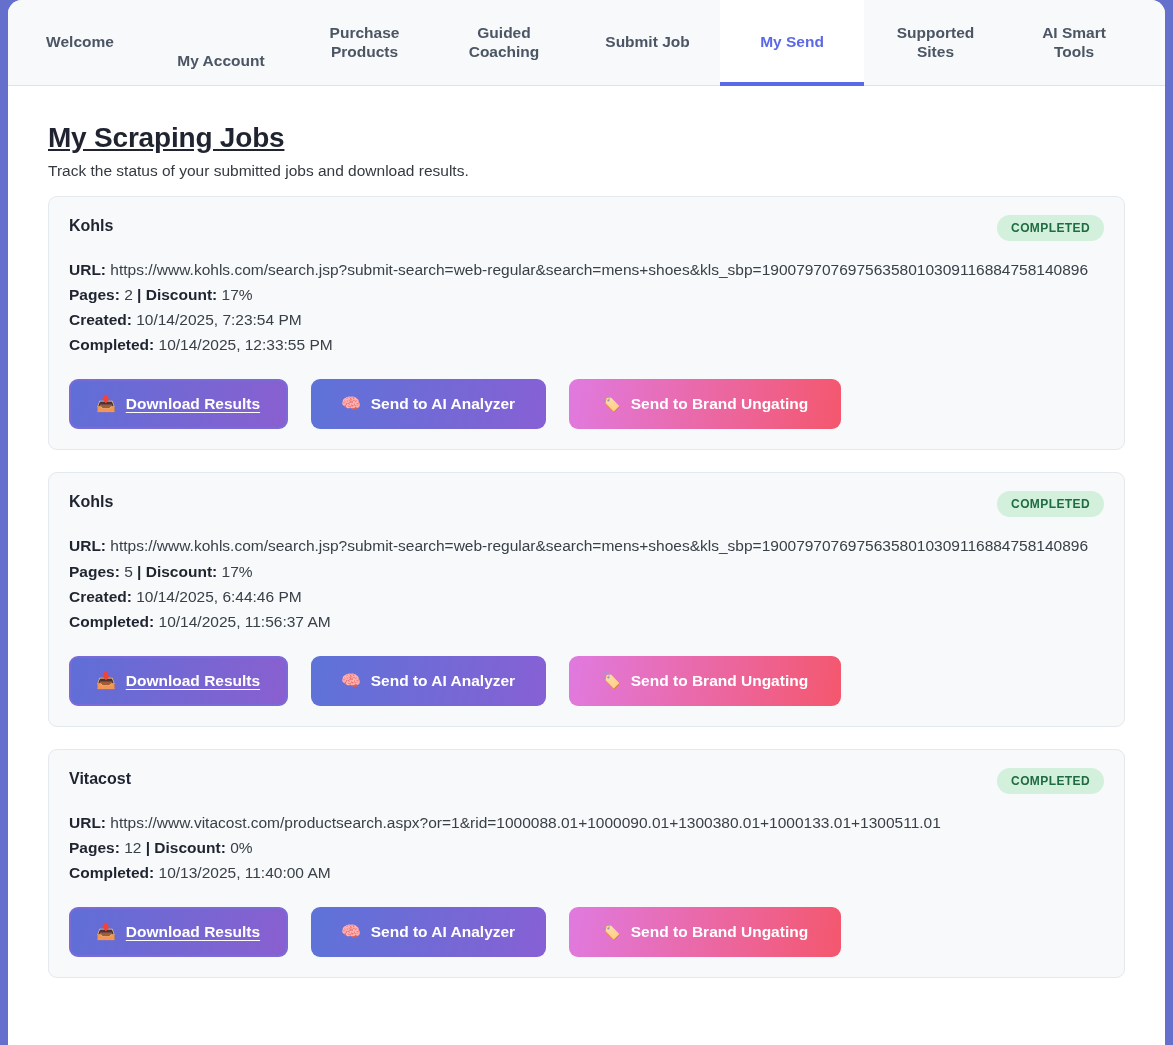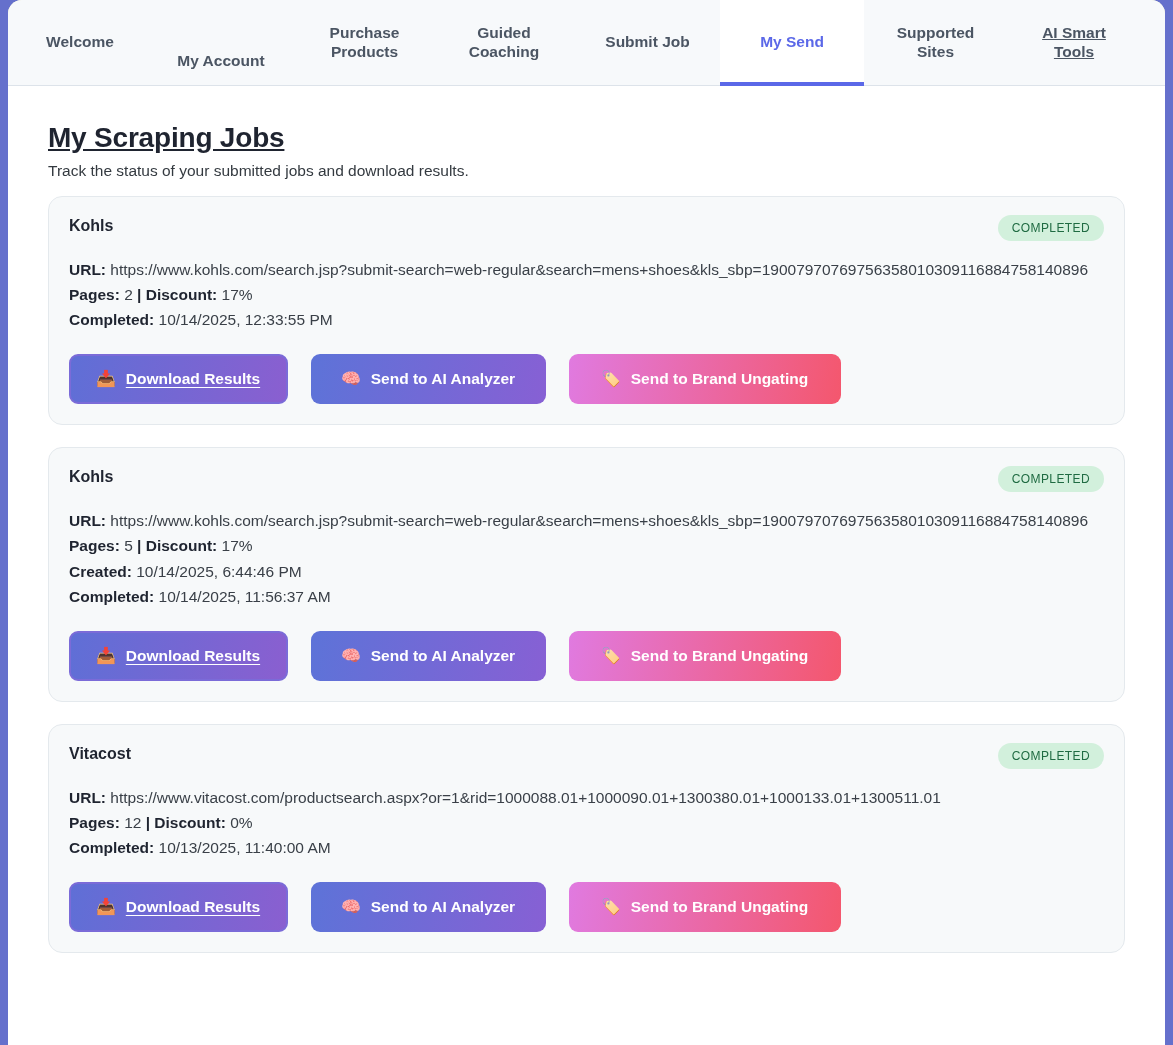--- a/index.html
+++ b/index.html
@@ -70,21 +70,21 @@
     height: 4px;
     background: #5b68e8;
   }
   .tab-w-welcome   { width: 132px; }
   .tab-w-account   { width: 150px; margin-top: 37px; }
   .tab-w-purchase  { width: 137px; }
   .tab-w-guided    { width: 142px; }
   .tab-w-submit    { width: 145px; }
   .tab-w-myjobs    { width: 144px; }
   .tab-w-supported { width: 143px; }
-  .tab-w-aismart   { width: 134px; text-decoration: underline; }
+  .tab-w-aismart   { width: 134px; }
 
   
   #content {
     flex: 1;
     padding: 36px 40px 0 40px;
     overflow: hidden;
     background: #ffffff;
   }
   #page-title {
     font-size: 28px;
@@ -97,41 +97,41 @@
   #page-subtitle {
     font-size: 15.5px;
     color: #343a40;
     margin: 0 0 16px 0;
   }
 
   
   .job-card {
     background: #f7f9fa;
     border: 1px solid #e4e9ed;
-    border-radius: 14px;
+    border-radius: 9px;
     padding: 18px 20px 20px 20px;
     margin-bottom: 22px;
     position: relative;
   }
   .job-head {
     display: flex;
     align-items: flex-start;
     justify-content: space-between;
   }
   .job-site {
     font-size: 16px;
     font-weight: bold;
     color: #1f2430;
     padding-top: 2px;
   }
   .status-badge {
     background: #d2f0dc;
     color: #1f6b42;
     font-size: 12px;
-    font-weight: normal;
+    font-weight: bold;
     letter-spacing: 0.4px;
     border-radius: 999px;
     padding: 6px 14px 6px 14px;
     white-space: nowrap;
     flex: none;
   }
   .job-meta {
     margin-top: 16px;
     font-size: 15.5px;
     color: #3a4048;
@@ -212,20 +212,21 @@
     <p id="page-subtitle">Track the status of your submitted jobs and download results.</p>
     <div id="job-list">
         <div class="job-card">
           <div class="job-head">
             <div class="job-site">Kohls</div>
             <div class="status-badge">COMPLETED</div>
           </div>
           <div class="job-meta">
             <div class="meta-url"><span class="lbl">URL:</span> <span>https://www.kohls.com/search.jsp?submit-search=web-regular&amp;search=mens+shoes&amp;kls_sbp=19007970769756358010309116884758140896</span></div>
             <div><span class="lbl">Pages:</span> <span>2</span><span class="lbl"> | </span><span class="lbl">Discount:</span> <span>17%</span></div>
+            <div><span class="lbl">Created:</span> <span>10/14/2025, 7:23:54 PM</span></div>
             <div><span class="lbl">Completed:</span> <span>10/14/2025, 12:33:55 PM</span></div>
           </div>
           <div class="job-actions">
             <button class="btn btn-download">
               <span class="bicon">📥</span>
               <span class="btxt">Download Results</span>
             </button>
             <button class="btn btn-analyzer">
               <span class="bicon">🧠</span>
               <span class="btxt">Send to AI Analyzer</span>

